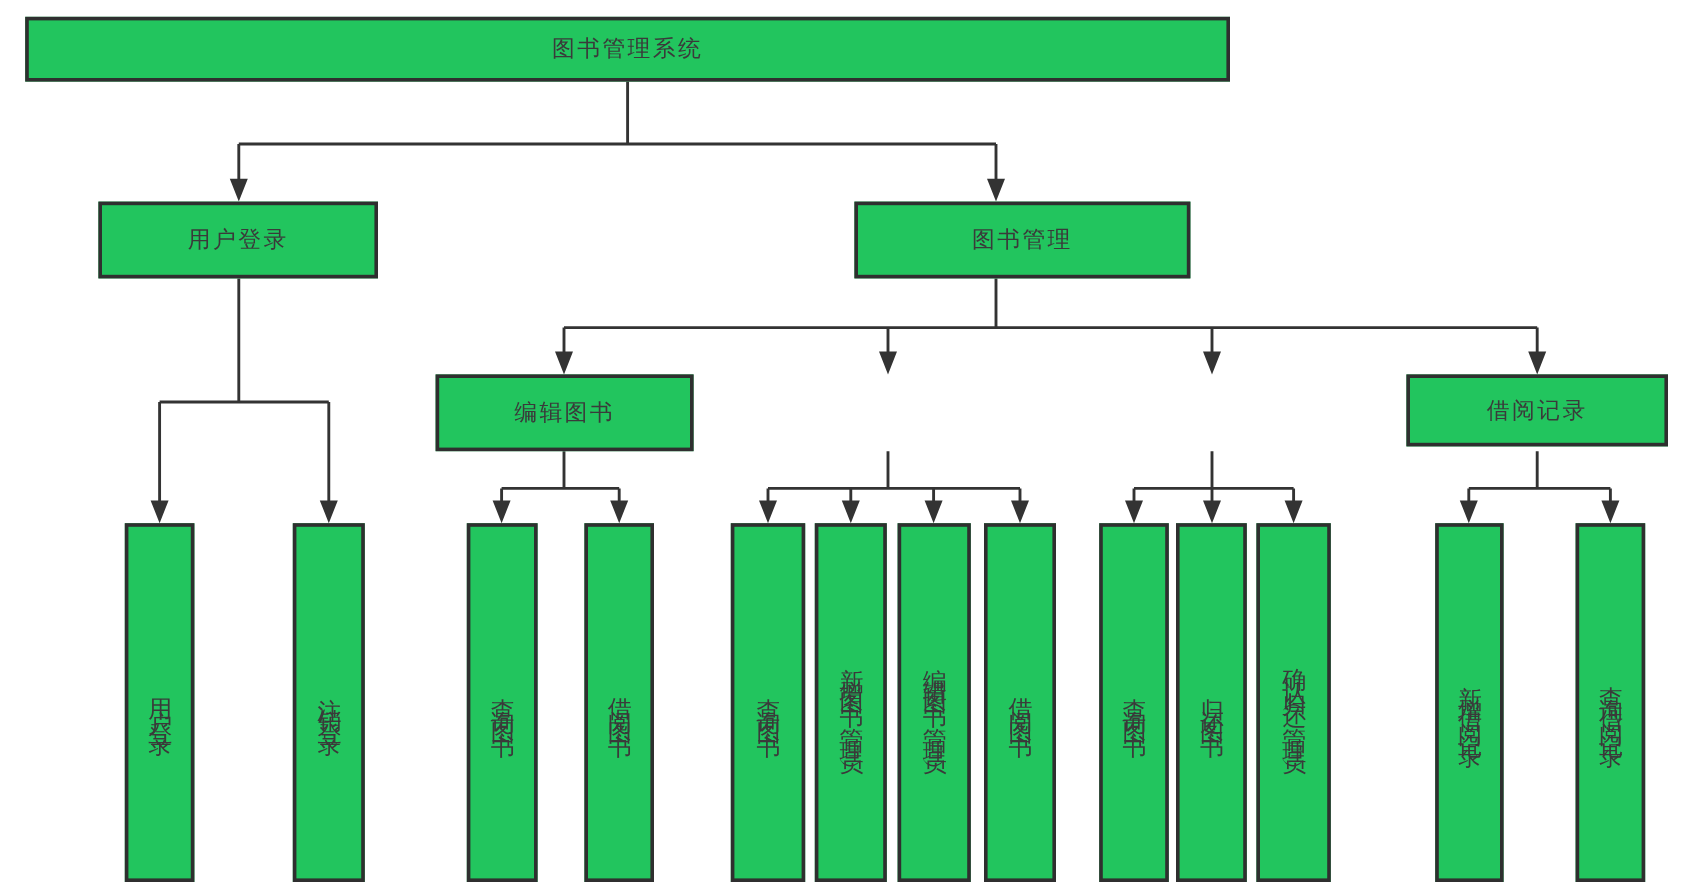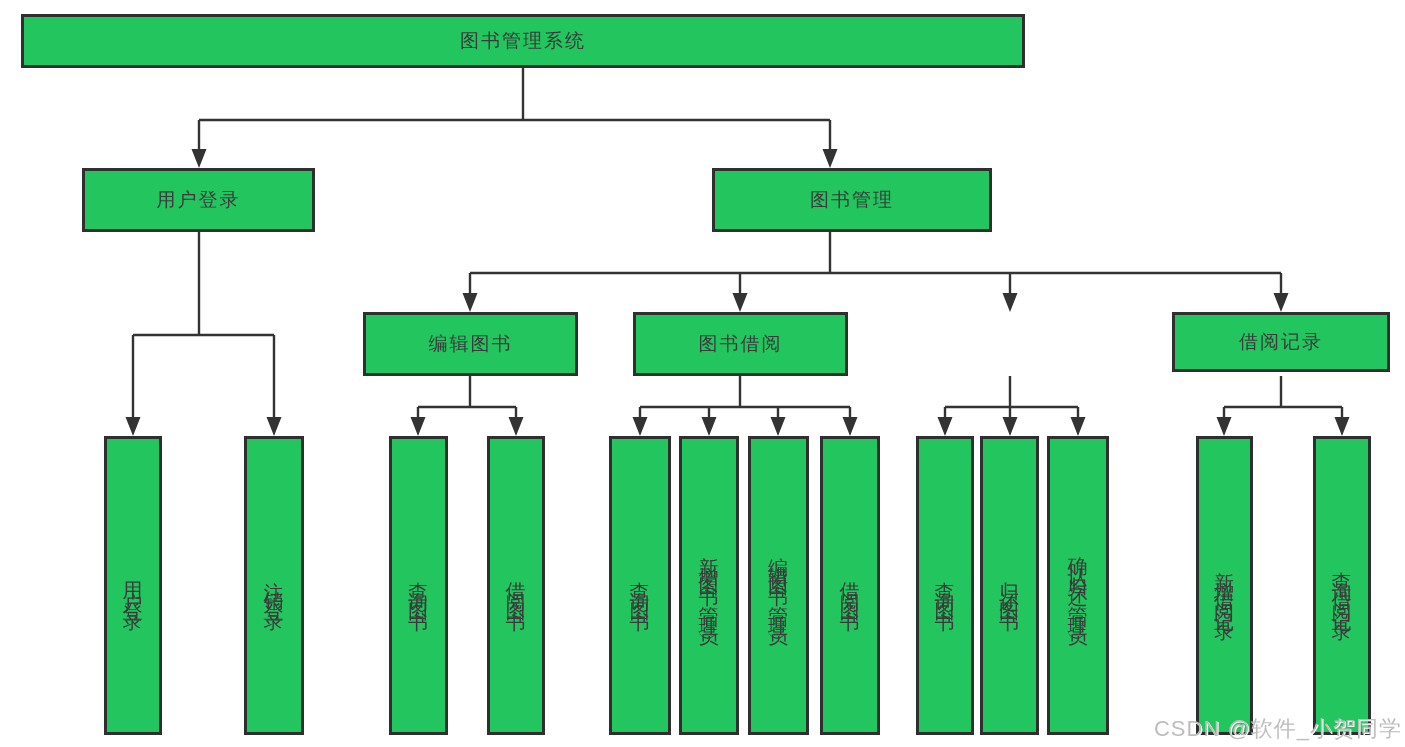--- a/index.html
+++ b/index.html
@@ -85,23 +85,20 @@
   <div class="box hbox" style="left:82px;top:168px;width:233px;height:64px">
     <span>用户登录</span>
   </div>
   <div class="box hbox" style="left:712px;top:168px;width:280px;height:64px">
     <span>图书管理</span>
   </div>
 
   <div class="box hbox" style="left:363px;top:312px;width:215px;height:64px">
     <span>编辑图书</span>
   </div>
-  <div class="box hbox" style="left:633px;top:312px;width:215px;height:64px">
-    <span>图书借阅</span>
-  </div>
   <div class="box hbox" style="left:1172px;top:312px;width:218px;height:60px">
     <span>借阅记录</span>
   </div>
 
   <div class="box vbox" style="left:104px;top:436px;width:58px;height:299px">
     <span>用户登录</span>
   </div>
   <div class="box vbox" style="left:244px;top:436px;width:60px;height:299px">
     <span>注销登录</span>
   </div>
@@ -136,15 +133,14 @@
     <span>确认归还（管理员）</span>
   </div>
 
   <div class="box vbox" style="left:1196px;top:436px;width:57px;height:299px">
     <span>新增借阅记录</span>
   </div>
   <div class="box vbox" style="left:1313px;top:436px;width:58px;height:299px">
     <span>查询借阅记录</span>
   </div>
 
-  <div class="watermark">CSDN @软件_小贺同学</div>
 
 </div>
 
 </body></html>

